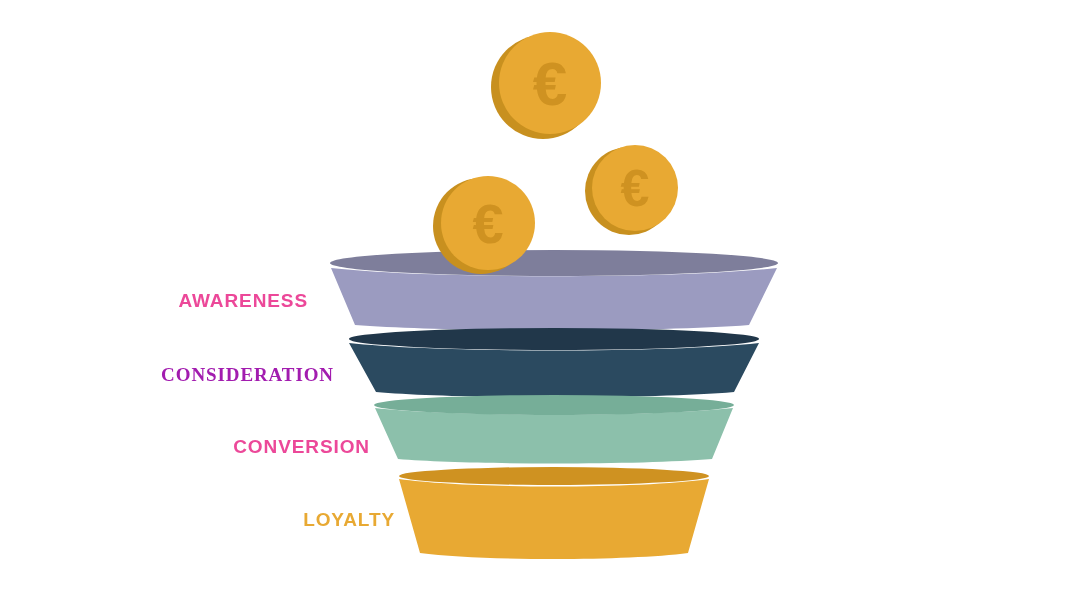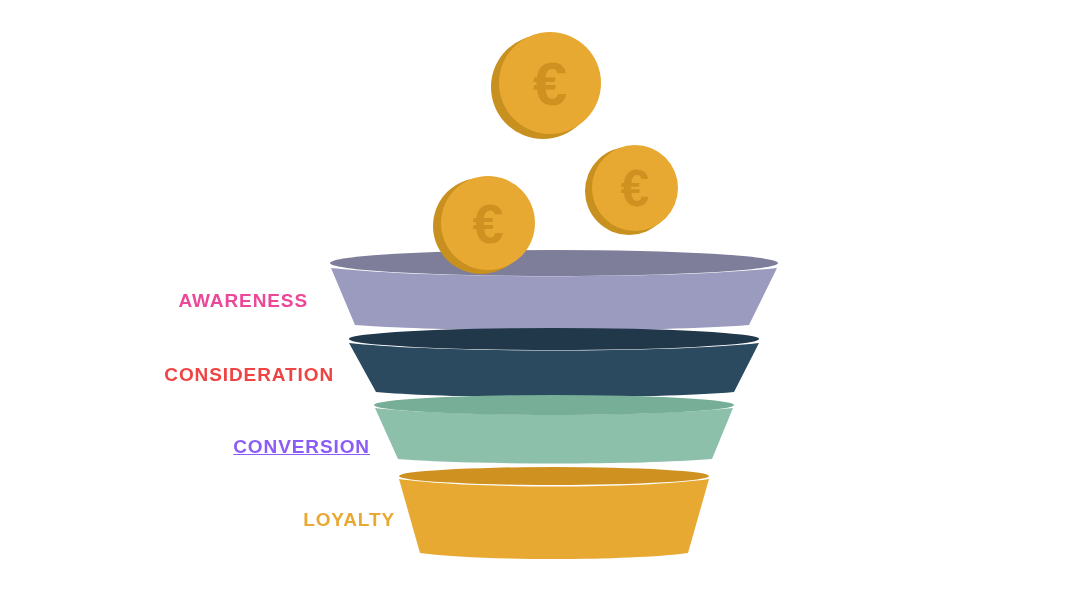--- a/index.html
+++ b/index.html
@@ -104,19 +104,19 @@
 
     <g>
       <ellipse cx="543" cy="87" rx="52" ry="52" fill="#c8901f"></ellipse>
       <circle cx="550" cy="83" r="51" fill="#e8a933"></circle>
       <text x="550" y="83" text-anchor="middle" dominant-baseline="central" font-family="Liberation Sans, sans-serif" font-size="62" font-weight="bold" fill="#cf9221">€</text>
     </g>
   </svg>
 
   <div class="stage-label" id="label-awareness" style="color: #ec4899;">AWARENESS</div>
 
-  <div class="stage-label" id="label-consideration" style="color: #ef4444;">CONSIDERATION</div>
+  <div class="stage-label" id="label-consideration" style="color: #a21caf; font-family: Liberation Serif, serif;">CONSIDERATION</div>
 
-  <div class="stage-label" id="label-conversion" style="color: #8b5cf6; text-decoration: underline;">CONVERSION</div>
+  <div class="stage-label" id="label-conversion" style="color: #ec4899;">CONVERSION</div>
 
   <div class="stage-label" id="label-loyalty" style="color: rgb(232, 169, 51);">LOYALTY</div>
 
 </div>
 
 </body></html>

